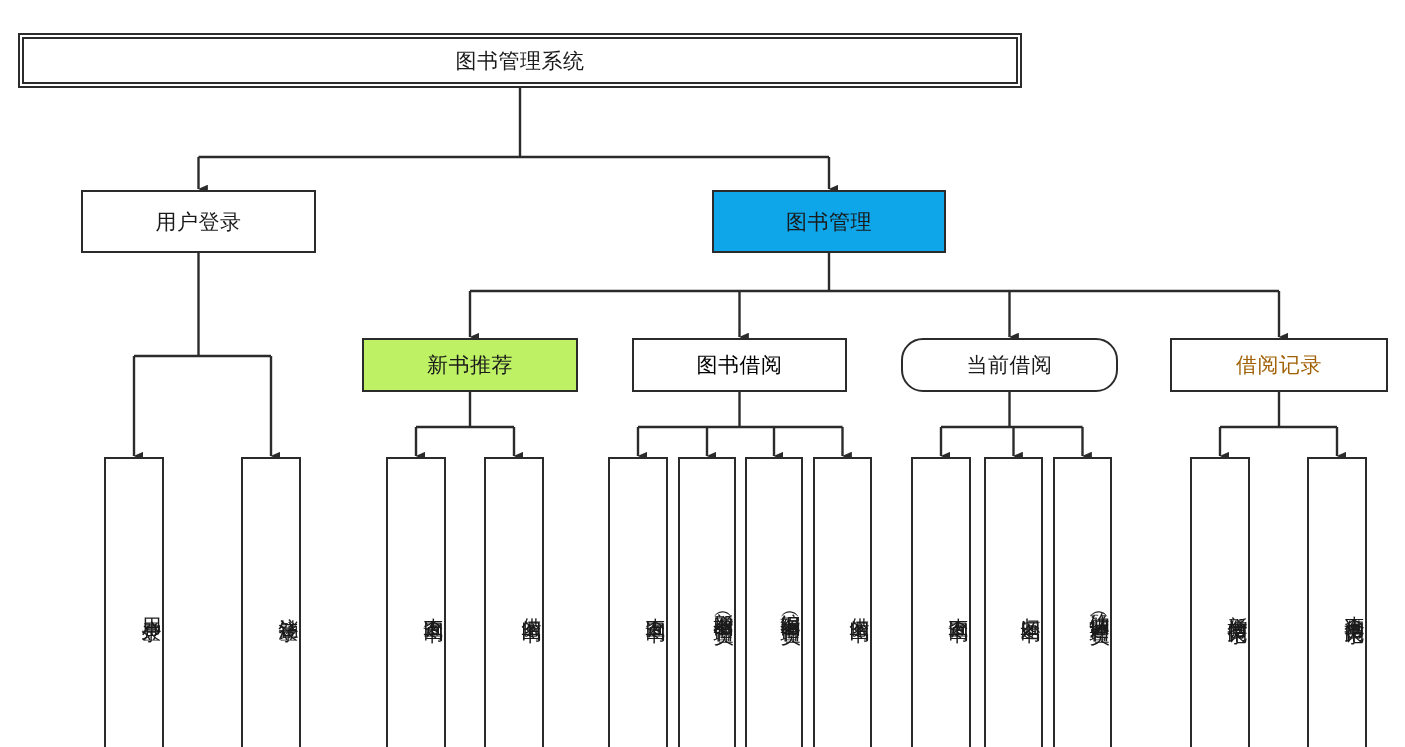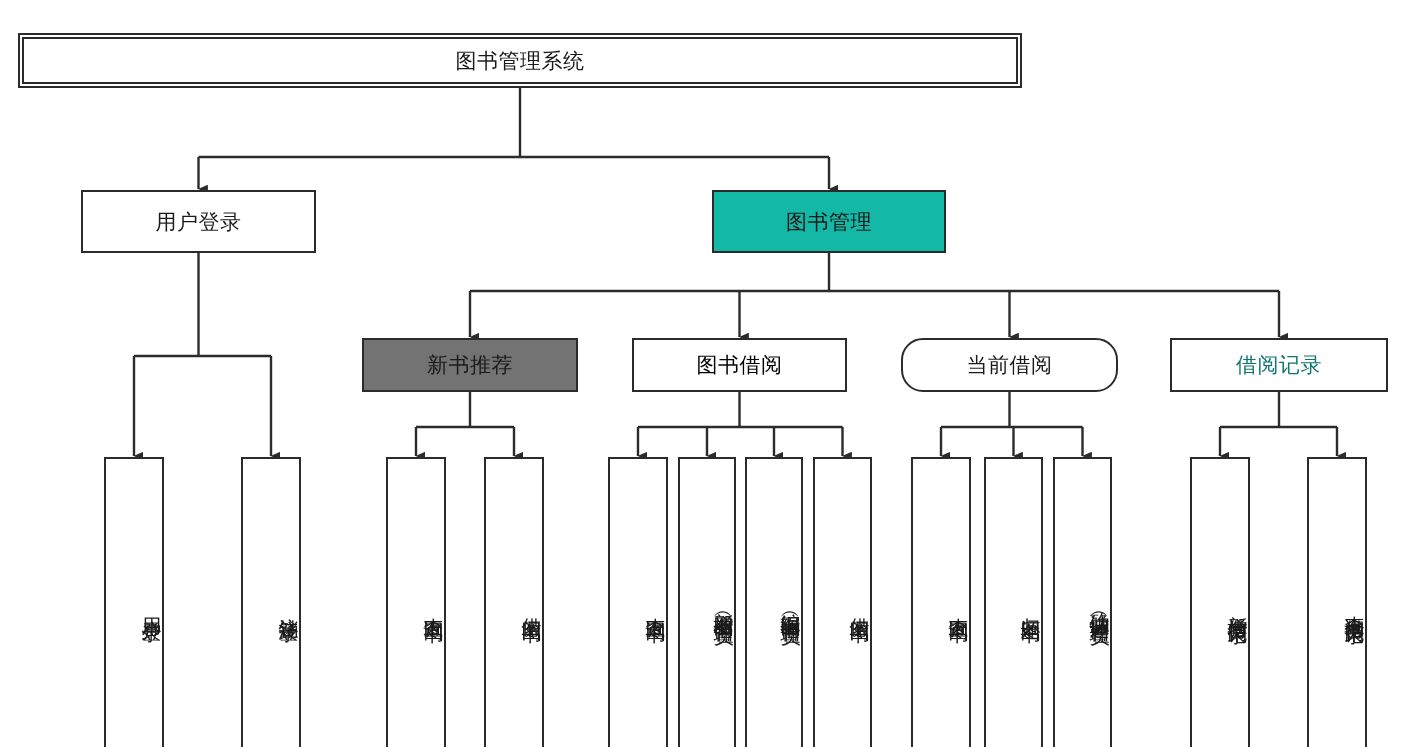--- a/index.html
+++ b/index.html
@@ -116,33 +116,33 @@
       </g>
   </svg>
 
   <div id="node-layer">
       <div class="node horiz" style="left: 18px; top: 13px; width: 1004px; height: 55px; border-color: rgb(43, 43, 43); background: rgb(255, 255, 255); color: rgb(26, 26, 26); box-shadow: rgb(255, 255, 255) 0px 0px 0px 2px inset, rgb(43, 43, 43) 0px 0px 0px 4px inset;">
         <span class="label">图书管理系统</span>
       </div>
       <div class="node horiz" style="left: 81px; top: 170px; width: 235px; height: 63px; border-color: rgb(43, 43, 43); background: rgb(255, 255, 255); color: rgb(26, 26, 26);">
         <span class="label">用户登录</span>
       </div>
-      <div class="node horiz" style="left: 712px; top: 170px; width: 234px; height: 63px; border-color: rgb(43, 43, 43); background: #14b8a6; color: rgb(26, 26, 26);">
+      <div class="node horiz" style="left: 712px; top: 170px; width: 234px; height: 63px; border-color: rgb(43, 43, 43); background: #0ea5e9; color: rgb(26, 26, 26);">
         <span class="label">图书管理</span>
       </div>
-      <div class="node horiz" style="left: 362px; top: 318px; width: 216px; height: 54px; border-color: rgb(43, 43, 43); background: #737373; color: rgb(26, 26, 26);">
+      <div class="node horiz" style="left: 362px; top: 318px; width: 216px; height: 54px; border-color: rgb(43, 43, 43); background: #bef264; color: rgb(26, 26, 26);">
         <span class="label">新书推荐</span>
       </div>
       <div class="node horiz" style="left: 632px; top: 318px; width: 215px; height: 54px; border-color: rgb(43, 43, 43); background: rgb(255, 255, 255); color: #000000;">
         <span class="label">图书借阅</span>
       </div>
       <div class="node horiz" style="left: 901px; top: 318px; width: 217px; height: 54px; border-color: rgb(43, 43, 43); background: rgb(255, 255, 255); color: rgb(26, 26, 26); border-radius: 22px;">
         <span class="label">当前借阅</span>
       </div>
-      <div class="node horiz" style="left: 1170px; top: 318px; width: 218px; height: 54px; border-color: rgb(43, 43, 43); background: rgb(255, 255, 255); color: #0f766e; text-align: center;">
+      <div class="node horiz" style="left: 1170px; top: 318px; width: 218px; height: 54px; border-color: rgb(43, 43, 43); background: rgb(255, 255, 255); color: #a16207; text-align: center;">
         <span class="label">借阅记录</span>
       </div>
       <div class="node vert" style="left: 104px; top: 437px; width: 60px; height: 298px; border-color: rgb(43, 43, 43); background: rgb(255, 255, 255); color: rgb(26, 26, 26);">
         <span class="label">用户登录</span>
       </div>
       <div class="node vert" style="left: 241px; top: 437px; width: 60px; height: 298px; border-color: rgb(43, 43, 43); background: rgb(255, 255, 255); color: rgb(26, 26, 26);">
         <span class="label">注销登录</span>
       </div>
       <div class="node vert" style="left: 386px; top: 437px; width: 60px; height: 298px; border-color: rgb(43, 43, 43); background: rgb(255, 255, 255); color: rgb(26, 26, 26);">
         <span class="label">查询图书</span>

